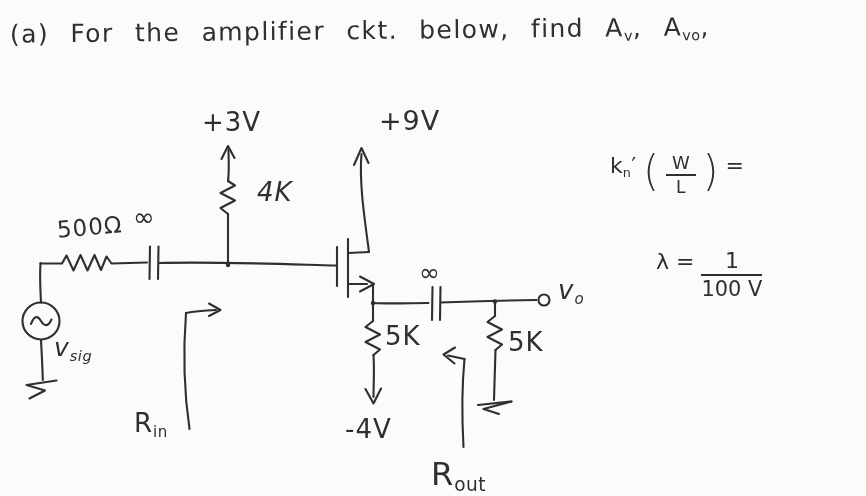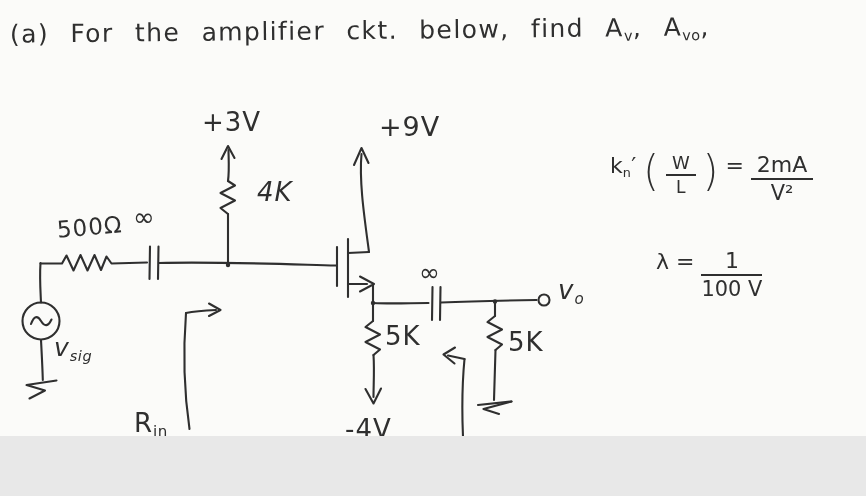--- a/index.html
+++ b/index.html
@@ -1,18 +1,18 @@
 <!DOCTYPE html>
 <html style="--ink: #2f2f2f; --paper: #fbfbf9;"><head>
 <meta charset="utf-8">
 <style>
   :root { --ink:#2f2f2f; --paper:#fbfbf9; }
   html,body { margin:0; padding:0; background:#e8e8e8; }
   .paper {
-    position:relative; width:866px; height:436px; background:var(--paper);
+    position:relative; width:866px; height:496px; background:var(--paper);
     font-family:"DejaVu Sans", sans-serif; color:var(--ink); overflow:hidden;
   }
   .title1 { position:absolute; left:10px; top:16px; font-size:25px;
             letter-spacing:1.4px; word-spacing:12px; transform:rotate(-0.6deg); white-space:nowrap; }
   .title2 { position:absolute; left:88px; top:60px; font-size:25px;
             letter-spacing:1.4px; word-spacing:15px; white-space:nowrap; }
   .sub { font-size:0.58em; vertical-align:-0.32em; letter-spacing:0.5px; }
   .it  { font-style:italic; }
   .lbl { position:absolute; white-space:nowrap; letter-spacing:1px; line-height:1; }
   .formula { position:absolute; display:flex; align-items:flex-start; gap:7px;
@@ -112,21 +112,21 @@
     </g>
 
     <g>
       <path d="M 464.5 359 C 461.5 390 462 420 463.5 447"></path>
       <path d="M 464.5 359 L 448 355.5"></path>
       <polyline points="455,347.5 443.5,354.5 454.5,363.5"></polyline>
     </g>
   </svg>
 
   <div class="lbl" style="left:202px; top:109px; font-size:26px;">+3V</div>
-  <div class="lbl" style="left:379px; top:113px; font-size:27px;">+9V</div>
+  <div class="lbl" style="left:379px; top:107px; font-size:27px;">+9V</div>
   <div class="lbl" style="left:257px; top:179px; font-size:26px;font-style:italic;">4K</div>
   <div class="lbl" style="left:57px; top:216px; font-size:23px; transform:rotate(-5deg);">500Ω</div>
   <div class="lbl" style="left:133px; top:204px; font-size:26px;">∞</div>
   <div class="lbl" style="left:419px; top:260px; font-size:25px;">∞</div>
   <div class="lbl" style="left:385px; top:323px; font-size:26px;">5K</div>
   <div class="lbl" style="left:508px; top:329px; font-size:26px;">5K</div>
   <div class="lbl" style="left:345px; top:416px; font-size:26px;">-4V</div>
 
   <div class="lbl it" style="left:54px; top:335px; font-size:25px;"><span>v</span><span class="sub">sig</span></div>
   <div class="lbl it" style="left:558px; top:277px; font-size:26px;"><span>v</span><span class="sub">o</span></div>
@@ -135,24 +135,20 @@
 
   <div class="formula" style="left:610px; top:153px;">
     <span><span>k</span><span class="sub">n</span><span>′</span></span>
     <span class="paren">(</span>
     <span class="frac" style="font-size:18px;">
         <span class="num">W</span>
         <span class="den">L</span>
       </span>
     <span class="paren">)</span>
     <span>=</span>
-    <span class="frac">
-        <span class="num">2mA</span>
-        <span class="den">V²</span>
-      </span>
   </div>
 
 
   <div class="formula" style="left:656px; top:249px;">
     <span>λ</span>
     <span>=</span>
     <span class="frac">
         <span class="num" style="align-self:stretch; text-align:center;">1</span>
         <span class="den">100 V</span>
       </span>

